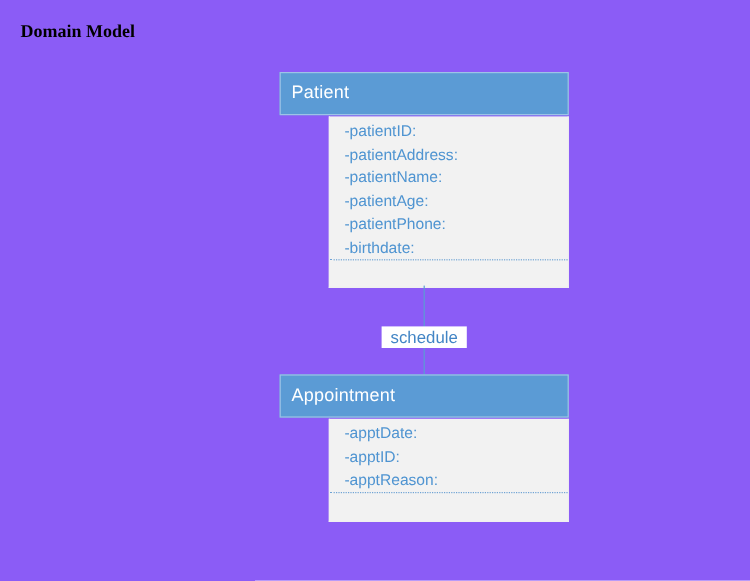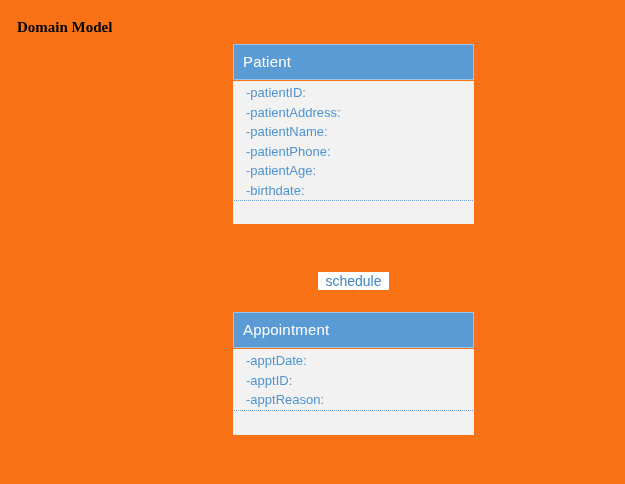--- a/index.html
+++ b/index.html
@@ -4,21 +4,21 @@
 <style>
   html, body {
     margin: 0;
     padding: 0;
     background: #ffffff;
   }
   .canvas {
     position: relative;
     width: 625px;
     height: 484px;
-    background: #f97316;
+    background: #8b5cf6;
     font-family: "Liberation Sans", sans-serif;
     overflow: hidden;
   }
   .title {
     position: absolute;
     left: 17px;
     top: 19px;
     margin: 0;
     font-family: "Liberation Serif", serif;
     font-weight: bold;
@@ -39,35 +39,36 @@
     line-height: 34px;
     padding-left: 9px;
     letter-spacing: 0.2px;
   }
   .class-body {
     box-sizing: border-box;
     background: #f2f2f2;
     border: 1px solid #f0f0f0;
     border-top: none;
     margin-top: 1px;
+    margin-left: 41px;
   }
   .attr-list {
     padding: 2px 0 0 12px;
     border-bottom: 1px dotted #6fa3d4;
     color: #4f94d1;
     font-size: 13px;
     line-height: 19.5px;
   }
   .attr-list .attr-row {
     white-space: nowrap;
   }
   .method-compartment {
     width: 100%;
   }
-  #box-patient { left: 233px; top: 44px; }
+  #box-patient { left: 233px; top: 60px; }
   #box-patient .method-compartment { height: 22px; }
   #box-appointment { left: 233px; top: 312px; }
   #box-appointment .method-compartment { height: 23px; }
   .connector {
     position: absolute;
     left: 353px;
     top: 238px;
     height: 88px;
     width: 0;
     border-left: 1.5px solid #5b9bd5;
@@ -96,22 +97,22 @@
 
   <div class="class-box" id="box-patient">
     <div class="class-header">
       <span>Patient</span>
     </div>
     <div class="class-body">
       <div class="attr-list">
           <div class="attr-row">-patientID:</div>
           <div class="attr-row">-patientAddress:</div>
           <div class="attr-row">-patientName:</div>
+          <div class="attr-row">-patientAge:</div>
           <div class="attr-row">-patientPhone:</div>
-          <div class="attr-row">-patientAge:</div>
           <div class="attr-row">-birthdate:</div>
         </div>
       <div class="method-compartment"></div>
     </div>
   </div>
 
   <div class="connector"></div>
   <div class="connector-label-wrap">
     <span>schedule</span>
   </div>

